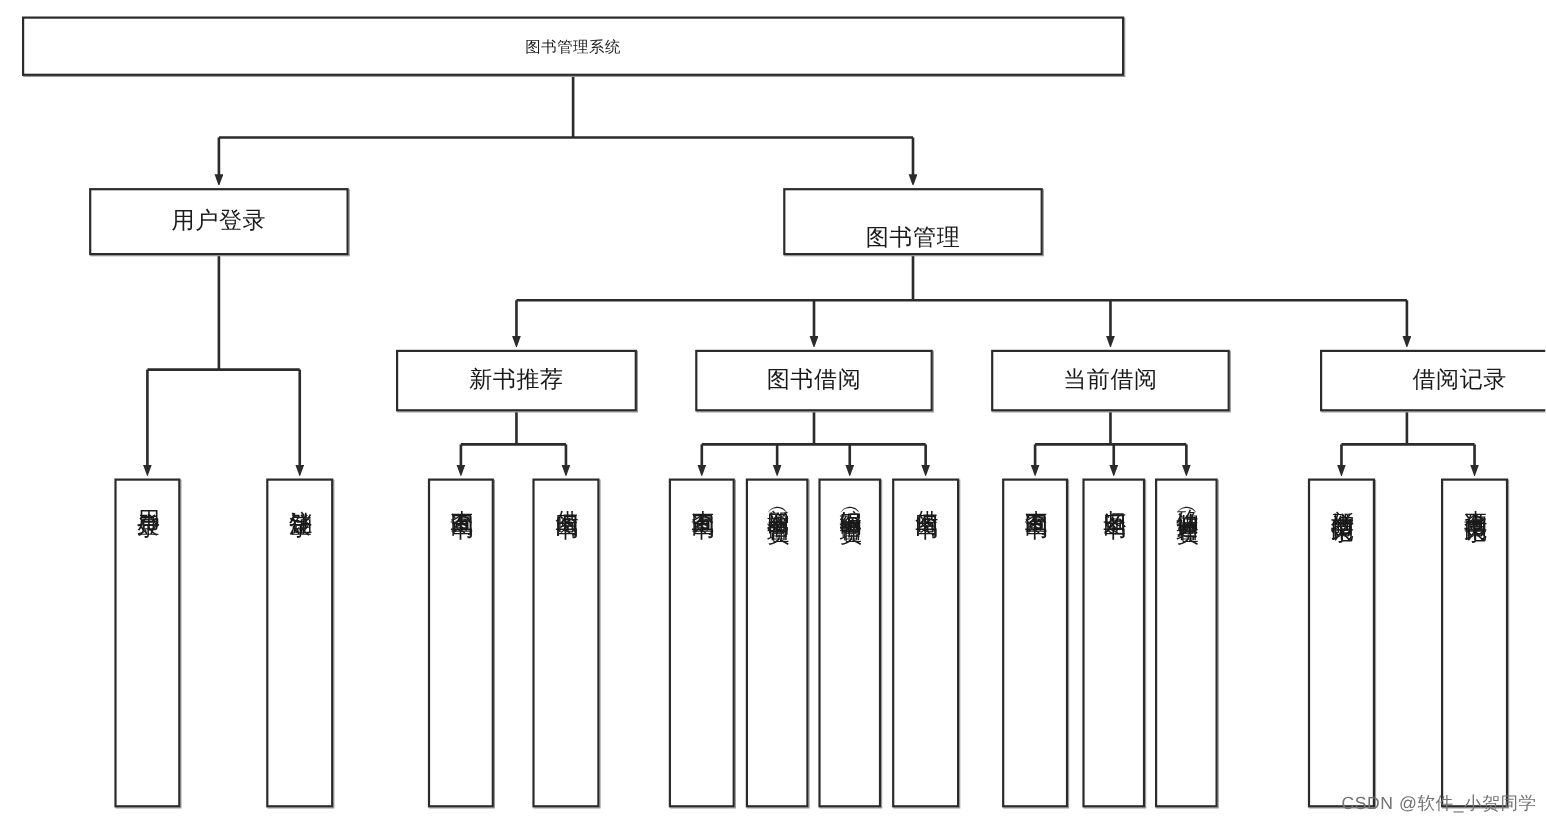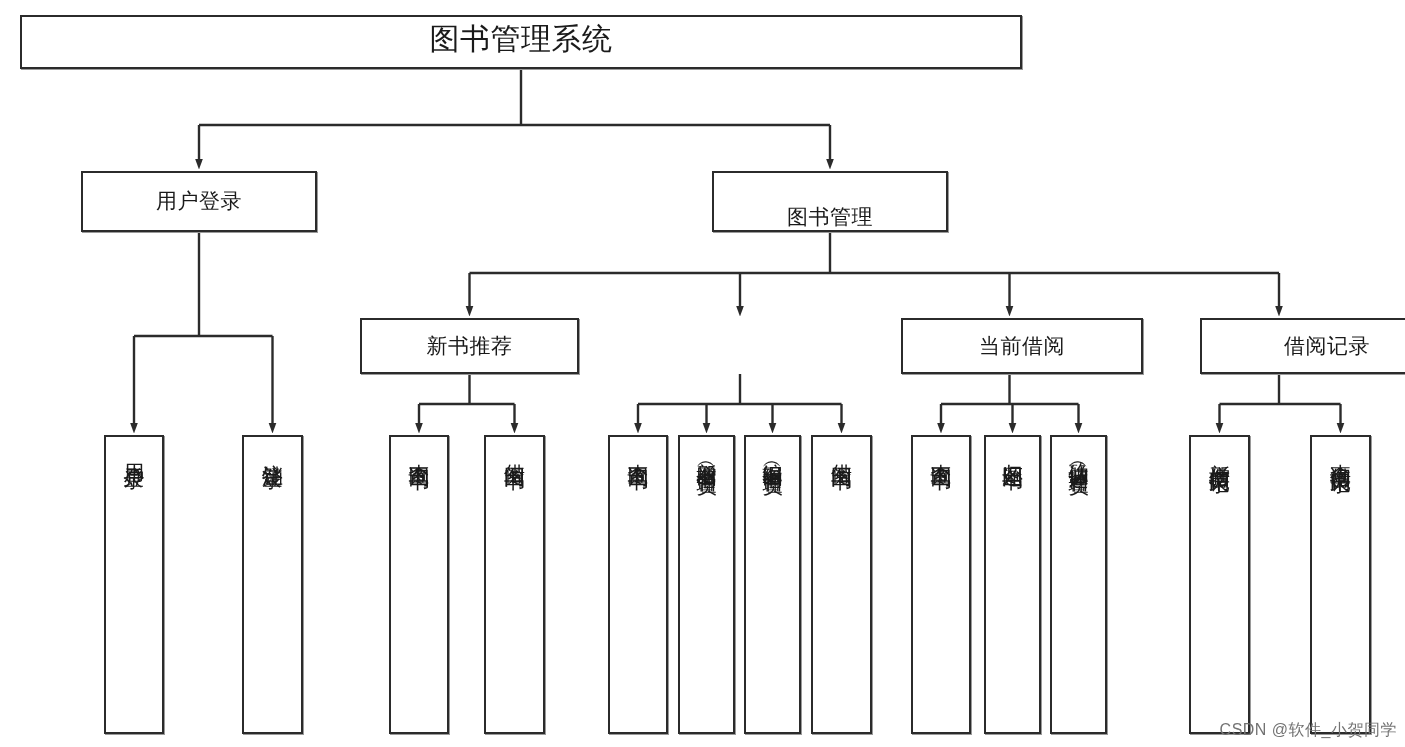--- a/index.html
+++ b/index.html
@@ -42,22 +42,21 @@
     text-align: center;
     line-height: 1.18;
     white-space: pre-line;
   }
   
   .node.h .node-label {
     font-size: 21px;
     letter-spacing: 0.5px;
   }
   .node.root .node-label {
-    font-size: 30px;
-    font-family: Liberation Mono, monospace;
+    font-size: 14px;
   }
   
   .node.v {
     align-items: flex-start;
     justify-content: center;
     padding-top: 10px;
   }
   .node.v .node-label {
     writing-mode: vertical-rl;
     text-orientation: upright;
@@ -134,21 +133,24 @@
   <div class="node h" style="left: 81px; top: 171px; width: 236px; height: 61px;">
     <span class="node-label">用户登录</span>
   </div>
   <div class="node h" style="left: 712px; top: 171px; width: 236px; height: 61px; align-items: flex-end;">
     <span class="node-label">图书管理</span>
   </div>
 
   <div class="node h" style="left: 360px; top: 318px; width: 219px; height: 56px;">
     <span class="node-label">新书推荐</span>
   </div>
-  <div class="node h" style="left: 901px; top: 318px; width: 242px; height: 56px;">
+  <div class="node h" style="left: 632px; top: 318px; width: 216px; height: 56px;">
+    <span class="node-label">图书借阅</span>
+  </div>
+  <div class="node h" style="left: 901px; top: 318px; width: 217px; height: 56px;">
     <span class="node-label">当前借阅</span>
   </div>
   <div class="node h" style="left: 1200px; top: 318px; width: 254px; height: 56px;">
     <span class="node-label">借阅记录</span>
   </div>
 
   <div class="node v" style="left: 104px; top: 435px; width: 60px; height: 299px;">
     <span class="node-label">用户登录</span>
   </div>
   <div class="node v" style="left: 242px; top: 435px; width: 61px; height: 299px;">

